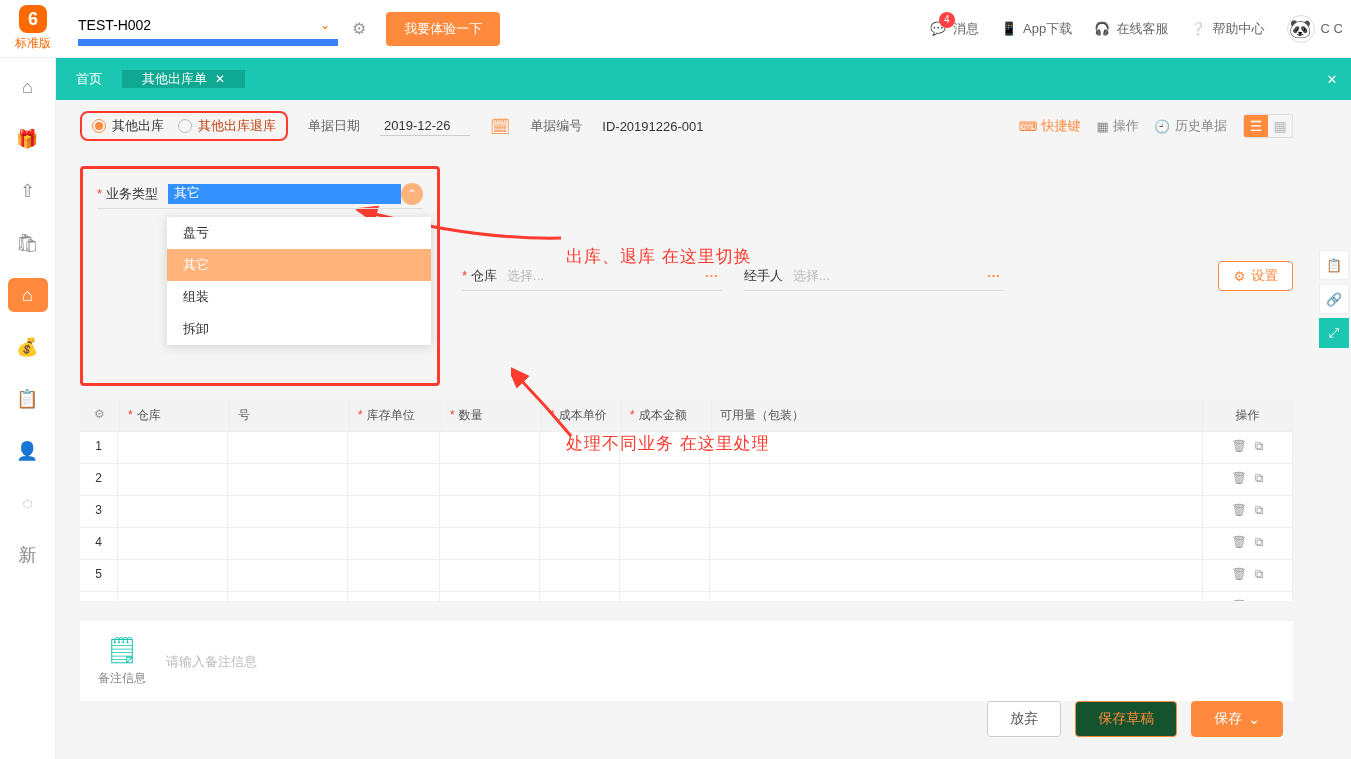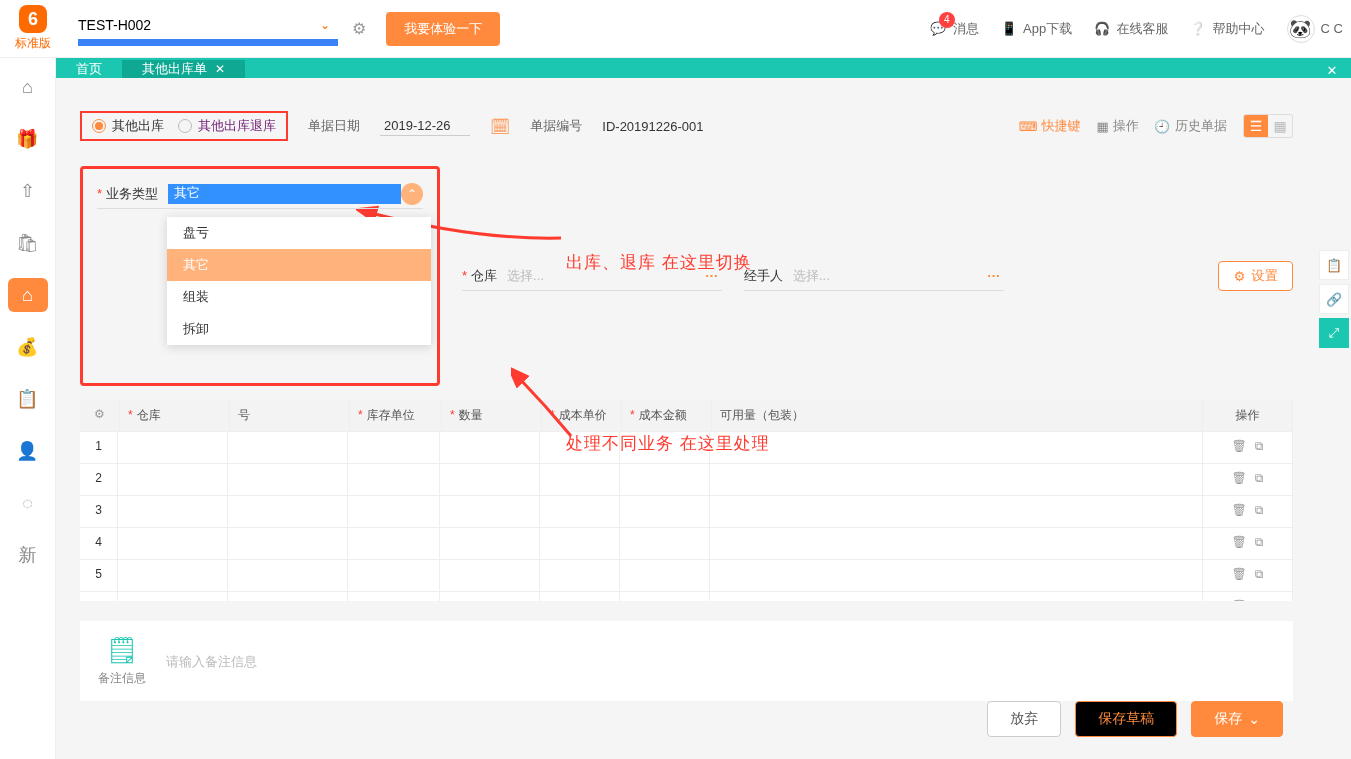--- a/index.html
+++ b/index.html
@@ -24,46 +24,46 @@
 .leftbar { position: absolute; left: 0; top: 58px; bottom: 0; width: 56px; background: #fff; border-right: 1px solid #eee; display: flex; flex-direction: column; align-items: center; padding-top: 12px; gap: 18px; }
 .leftbar .side-icon { width: 40px; height: 34px; display: flex; align-items: center; justify-content: center; color: #888; font-size: 18px; border-radius: 6px; cursor: pointer; }
 .leftbar .side-icon.active { background: #ff8a3d; color: #fff; }
 
 
 .rightbar { position: absolute; right: 0; top: 250px; width: 32px; display: flex; flex-direction: column; gap: 4px; }
 .rightbar .rb { width: 30px; height: 30px; background: #fff; border: 1px solid #eee; display: flex; align-items: center; justify-content: center; color: #999; cursor: pointer; }
 .rightbar .rb.active { background: #1bc7b1; color: #fff; border-color: #1bc7b1; }
 
 
-.tabs { position: absolute; left: 56px; right: 0; top: 58px; height: 20px; background: #1bc7b1; display: flex; align-items: flex-end; }
+.tabs { position: absolute; left: 56px; right: 0; top: 58px; height: 42px; background: #1bc7b1; display: flex; align-items: center; }
 .tab { padding: 0 20px; display: flex; align-items: center; color: #fff; font-size: 13px; cursor: pointer; }
 .tab.active { background: #0fa893; }
 .tab .close-x { margin-left: 8px; font-size: 12px; }
 .tab-close { margin-left: auto; width: 38px; display: flex; align-items: center; justify-content: center; color: #fff; cursor: pointer; }
 
 
 .main { position: absolute; left: 56px; right: 34px; top: 96px; bottom: 0; padding: 12px 24px 0; overflow: hidden; display: flex; flex-direction: column; }
 
 .row1 { display: flex; align-items: center; height: 36px; gap: 20px; }
-.radio-box { border: 2px solid #ff3b30; border-radius: 0; padding: 4px 10px; display: flex; align-items: center; gap: 14px; }
+.radio-box { border: 2px solid #ff3b30; border-radius: 8px; padding: 4px 10px; display: flex; align-items: center; gap: 14px; }
 .radio-opt { display: flex; align-items: center; gap: 6px; cursor: pointer; }
 .radio-dot { width: 14px; height: 14px; border-radius: 50%; border: 1px solid #bbb; display: inline-flex; align-items: center; justify-content: center; }
 .radio-dot.checked { border-color: #ff8a3d; }
 .radio-dot.checked::after { content: ""; width: 8px; height: 8px; background: #ff8a3d; border-radius: 50%; }
-.radio-opt.off { color: #701a75; }
+.radio-opt.off { color: #c2410c; }
 .field-label { color: #666; }
 .date-val { border-bottom: 1px solid #ccc; padding: 2px 4px; min-width: 90px; display: inline-block; }
 .cal-icon { color: #ff8a3d; font-size: 16px; }
 .orange-link { color: #ff8a3d; display: flex; align-items: center; gap: 4px; font-size: 13px; cursor: pointer; }
 .layout-toggle { display: flex; border: 1px solid #ddd; border-radius: 3px; overflow: hidden; }
 .layout-toggle span { width: 24px; height: 22px; display: flex; align-items: center; justify-content: center; color: #bbb; font-size: 14px; }
 .layout-toggle span.on { background: #ff8a3d; color: #fff; }
 
 .annot { color: #ff3b30; font-size: 17px; letter-spacing: 1px; }
-.annot1 { position: absolute; left: 510px; top: 155px; }
+.annot1 { position: absolute; left: 510px; top: 149px; }
 .annot2 { position: absolute; left: 510px; top: 336px; }
 
 .arrow-svg { position: absolute; pointer-events: none; }
 
 .row2 { margin-top: 22px; display: flex; align-items: center; gap: 22px; }
 .biz-field-wrap { width: 360px; border: 3px solid #ff3b30; border-radius: 4px; padding: 10px 14px 0; height: 220px; position: relative; }
 .biz-field { display: flex; align-items: center; border-bottom: 1px solid #ddd; height: 30px; }
 .req-star { color: #ff3b30; margin-right: 4px; }
 .biz-input { flex: 1; margin-left: 10px; background: #3390ff; color: #fff; padding: 0 6px; height: 20px; display: inline-block; }
 .chev-circle { width: 22px; height: 22px; border-radius: 50%; background: #ffb27a; color: #fff; display: flex; align-items: center; justify-content: center; font-size: 12px; }
@@ -97,21 +97,21 @@
 .memo { margin-top: 20px; background: #fff; padding: 14px 18px; display: flex; align-items: center; gap: 20px; }
 .memo-label { display: flex; flex-direction: column; align-items: center; color: #888; font-size: 12px; gap: 4px; }
 .memo-icon { color: #1bc7b1; font-size: 26px; }
 .memo-input { flex: 1; border: none; outline: none; font-size: 13px; color: #333; }
 .memo-input::placeholder { color: #bbb; }
 
 
 .footer { height: 58px; display: flex; align-items: flex-start; justify-content: flex-end; gap: 14px; padding-right: 10px; }
 .btn { height: 36px; padding: 0 22px; border-radius: 4px; font-size: 14px; cursor: pointer; display: flex; align-items: center; gap: 6px; }
 .btn-plain { background: #fff; border: 1px solid #ccc; color: #555; }
-.btn-outline { background: #000000; border: 1px solid #ff8a3d; color: #ff8a3d; }
+.btn-outline { background: #14532d; border: 1px solid #ff8a3d; color: #ff8a3d; }
 .btn-primary { background: #ff8a3d; border: 1px solid #ff8a3d; color: #fff; }
 </style>
 </head>
 <body>
 
 <div class="topbar">
   <div class="logo-wrap">
     <div class="logo">6</div>
     <div class="logo-label">标准版</div>
   </div>

